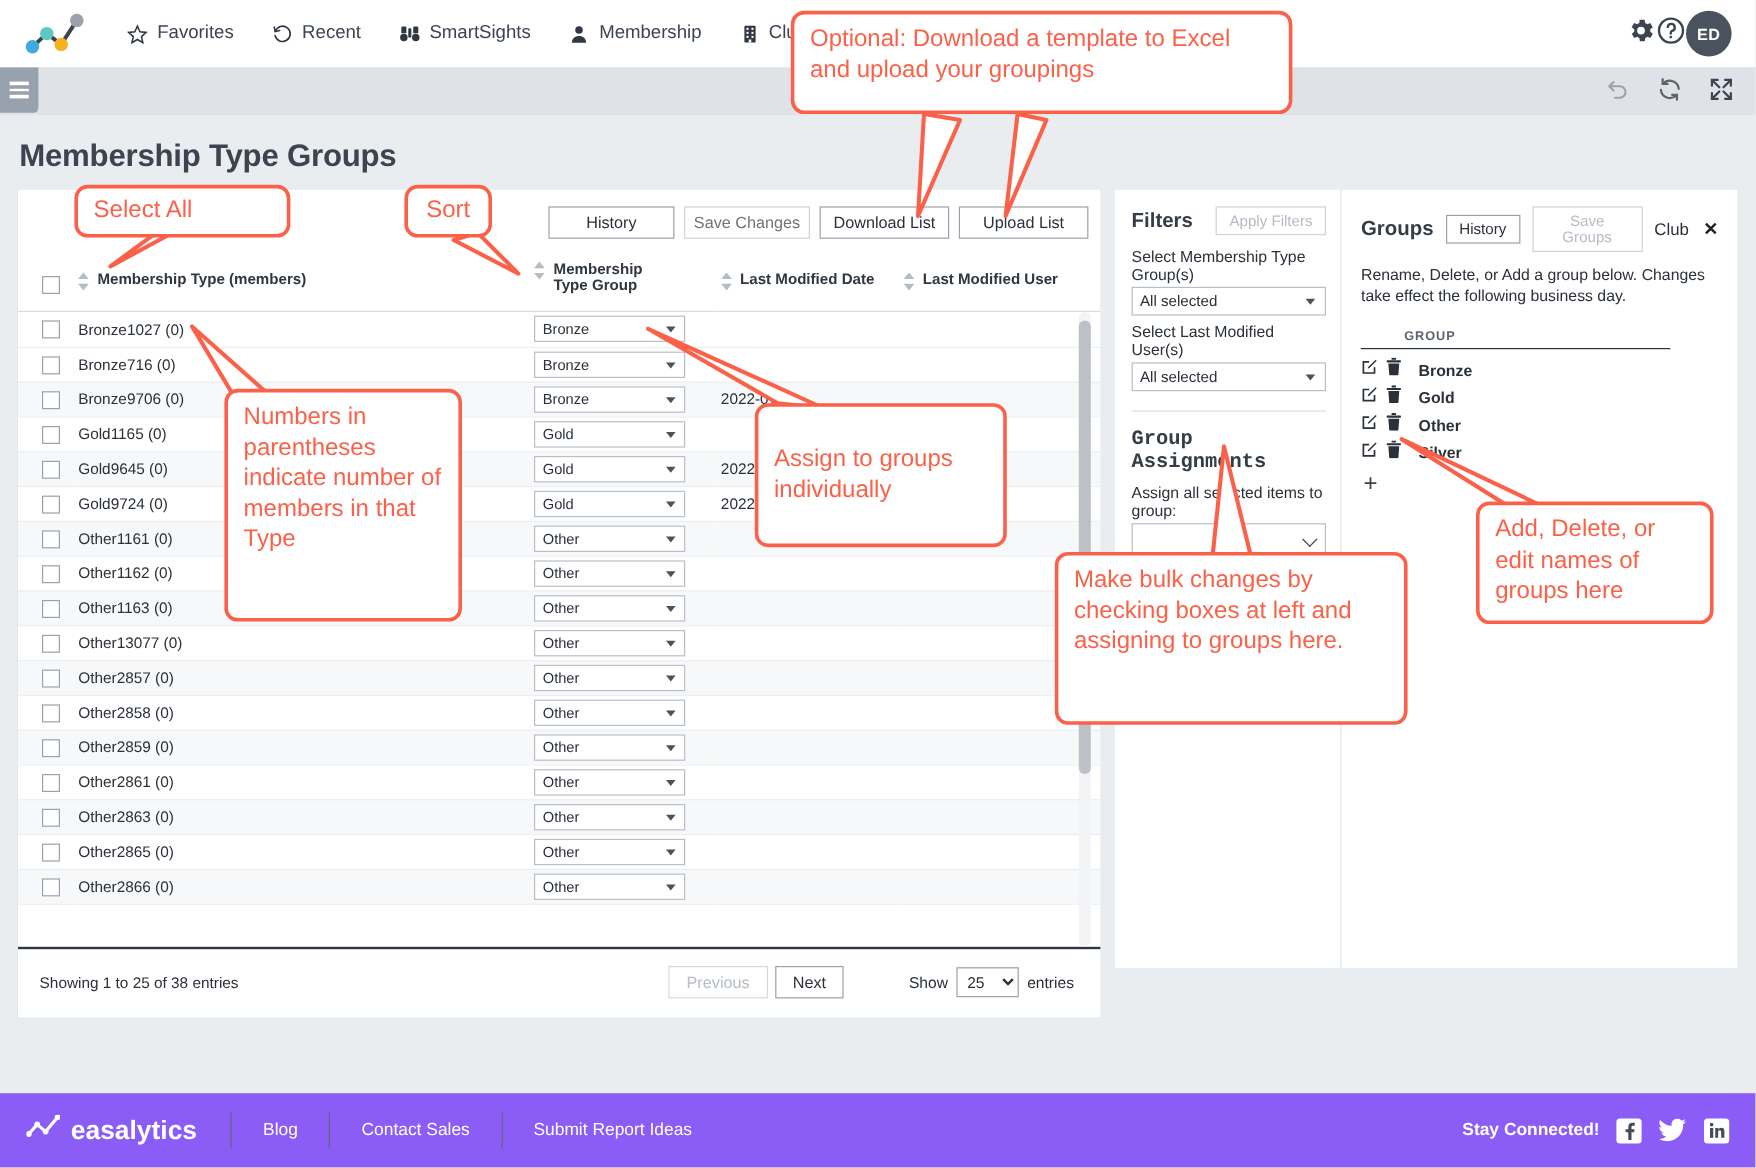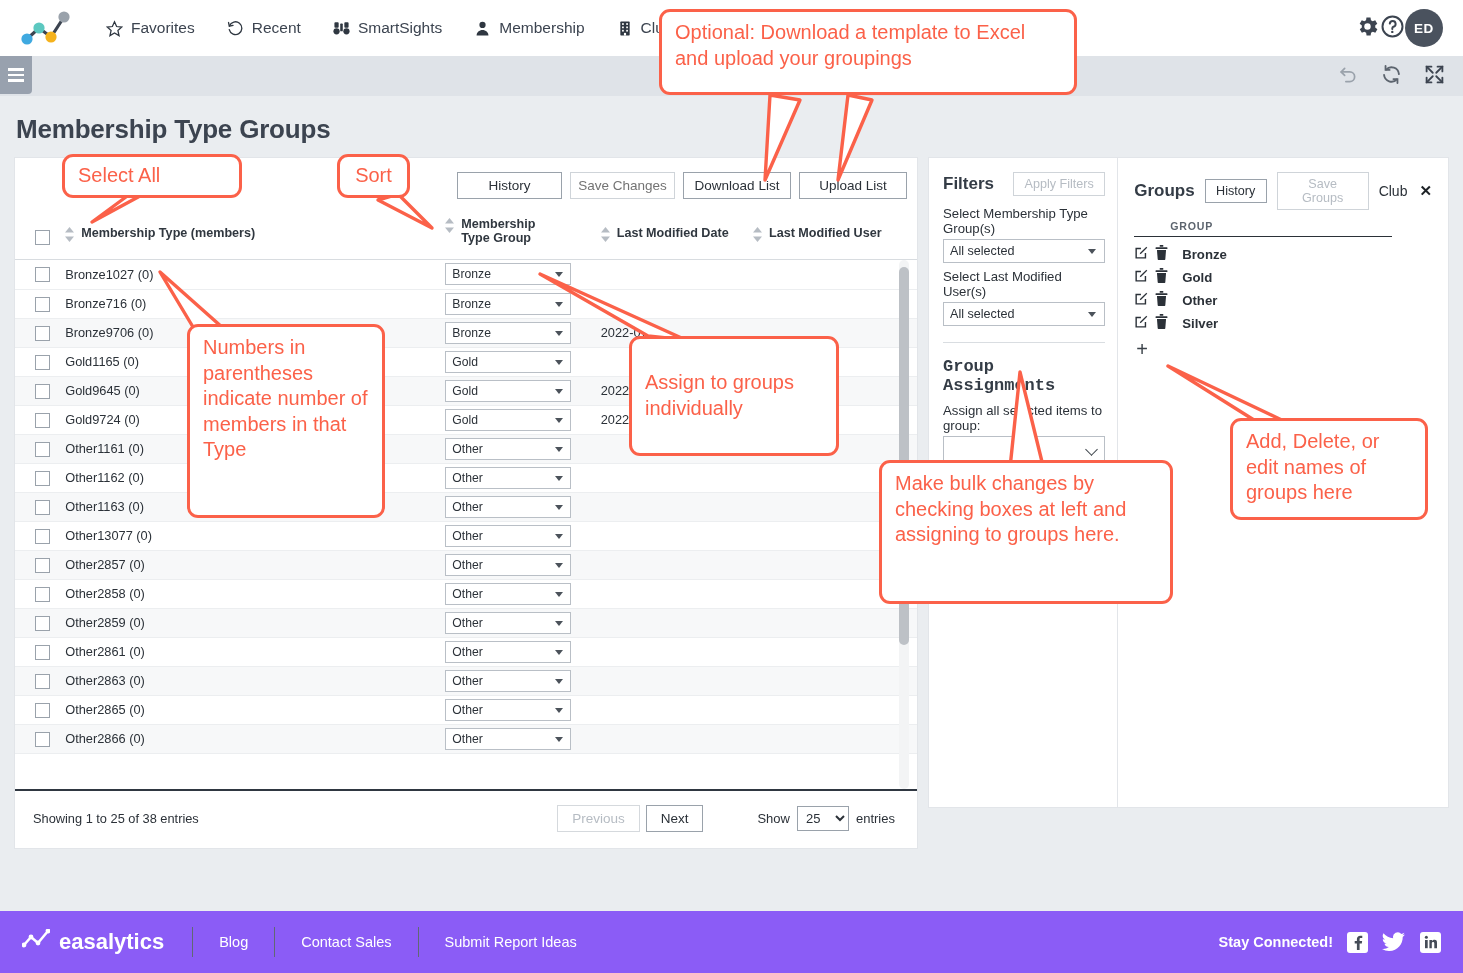--- a/index.html
+++ b/index.html
@@ -663,20 +663,21 @@
       </div>
 
       <div class="groups-pane">
         <div class="pane-head">
           <div class="pane-title">Groups</div>
           <button class="mini-btn" style="min-width:62px">History</button>
           <button class="mini-btn disabled" style="min-width:92px">Save Groups</button>
           <span class="hide-link">Club</span>
           <span class="x-link">✕</span>
         </div>
+        <div class="grp-desc">Rename, Delete, or Add a group below. Changes take effect the following business day.</div>
         <div class="grp-col-head">GROUP</div>
         <div id="grouplist">
             <div class="grp-row">
               <span><svg width="15" height="15" viewBox="0 0 16 16" fill="none" stroke="#2b3138" stroke-width="1.5">
                   <path d="M13.2 1.9 14.1 2.8 7.6 9.3 6.1 9.8 6.6 8.3z" fill="#2b3138" stroke="none"></path>
                   <path d="M12.2 8.6v5.1H2.3V3.8h5.1"></path>
                 </svg></span>
               <span><svg width="13" height="15" viewBox="0 0 14 16" fill="#2b3138">
                   <rect x="5" y="0" width="4" height="1.9" rx=".5"></rect>
                   <rect x="0.6" y="2.4" width="12.8" height="1.9" rx=".6"></rect>

